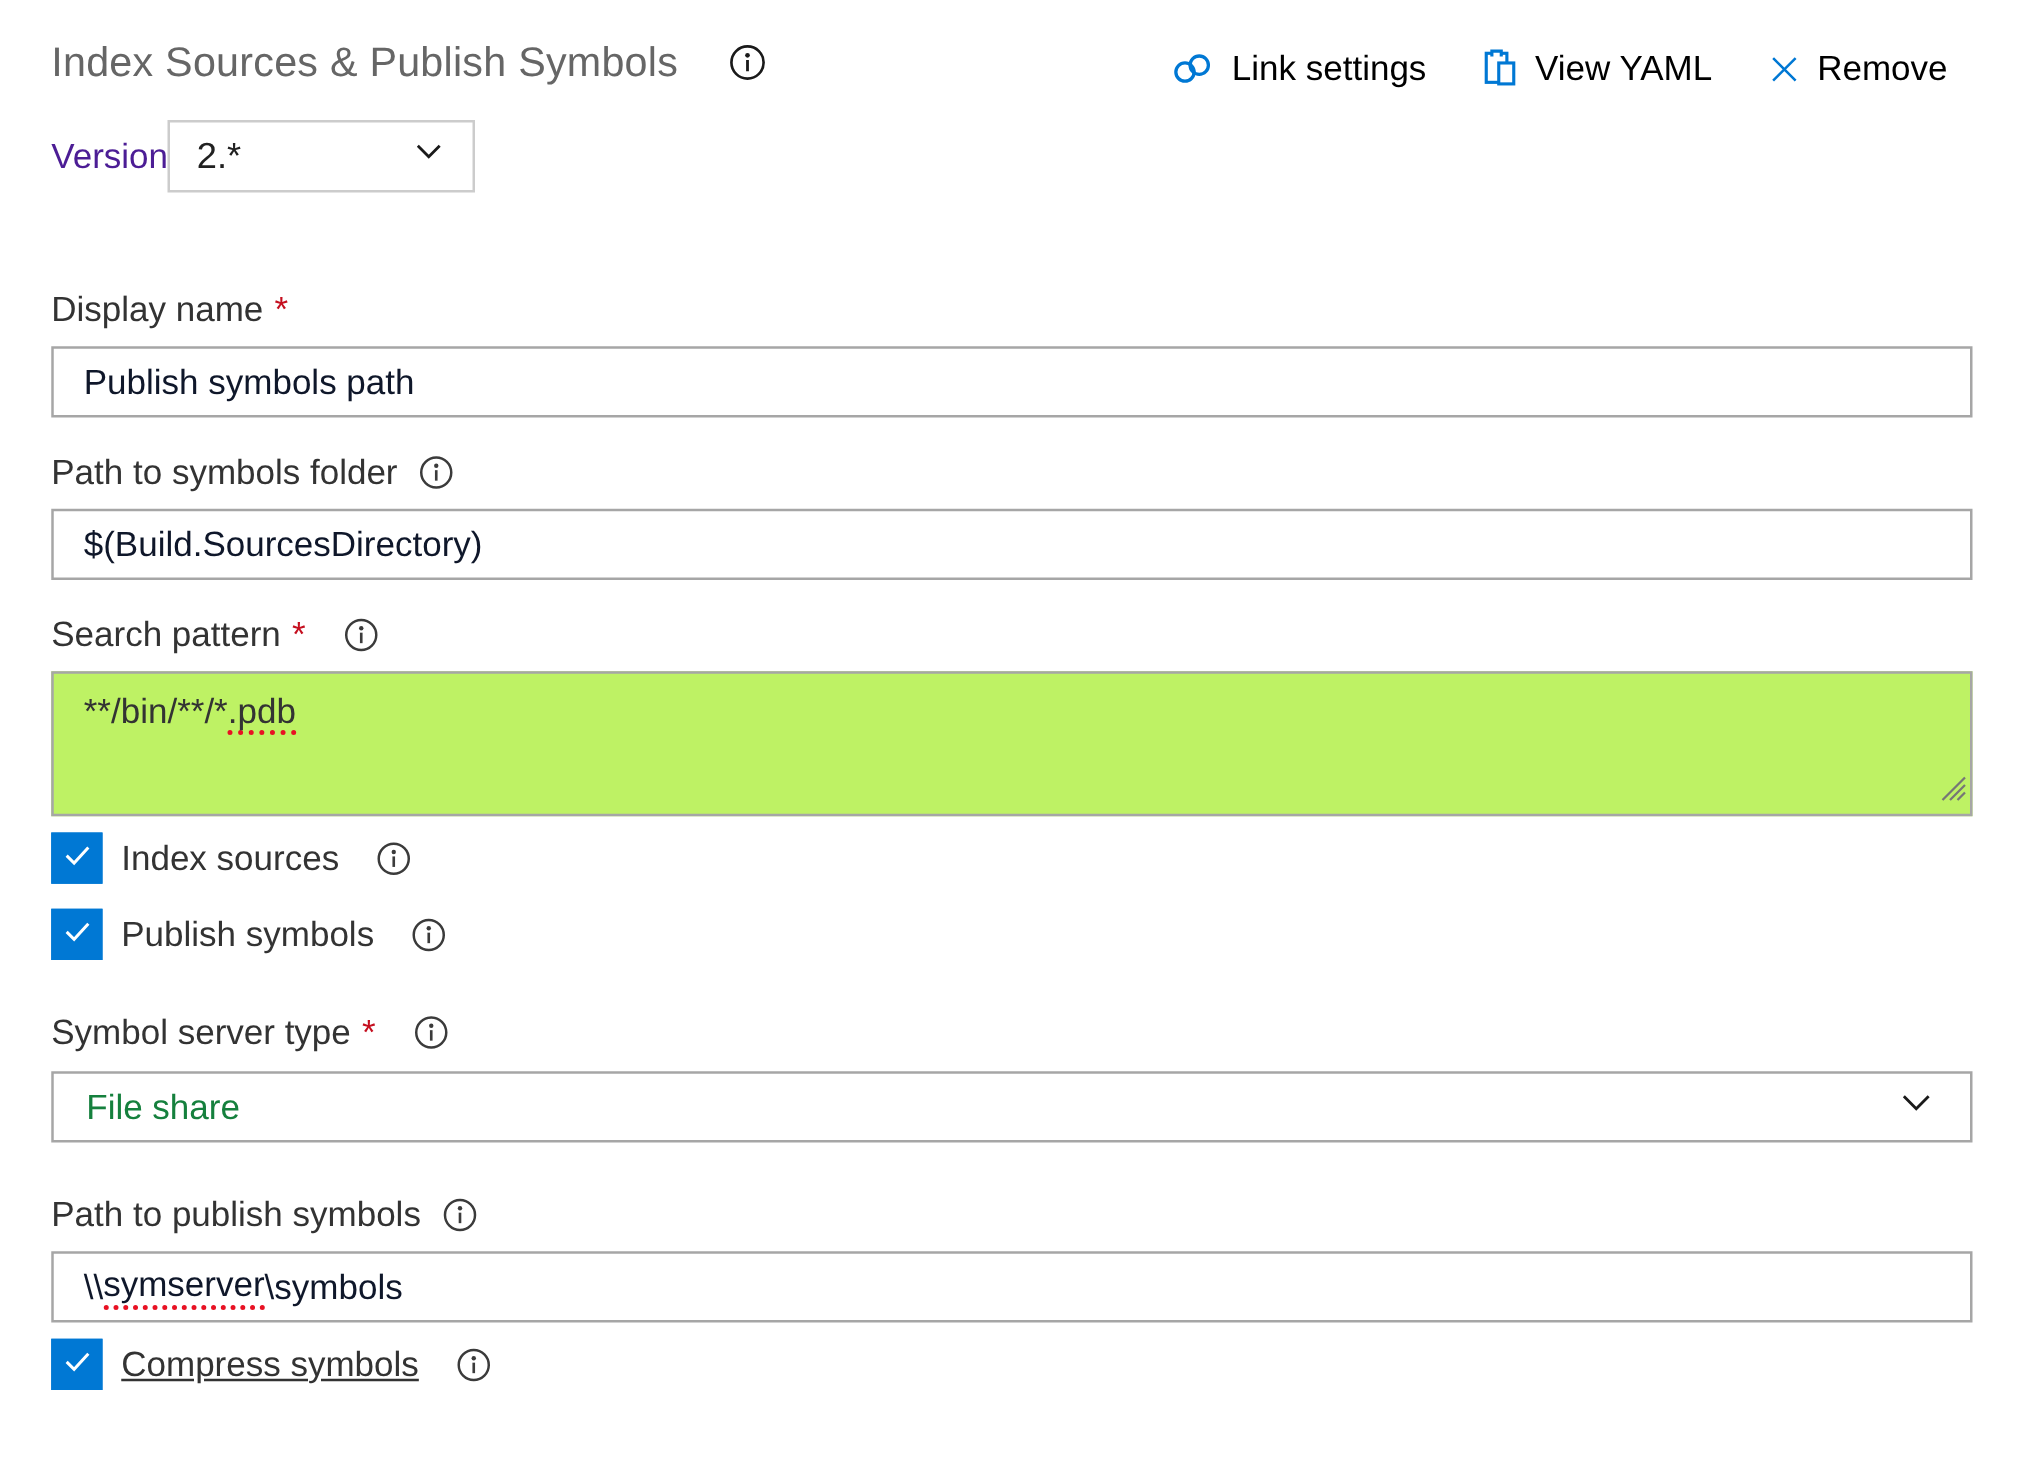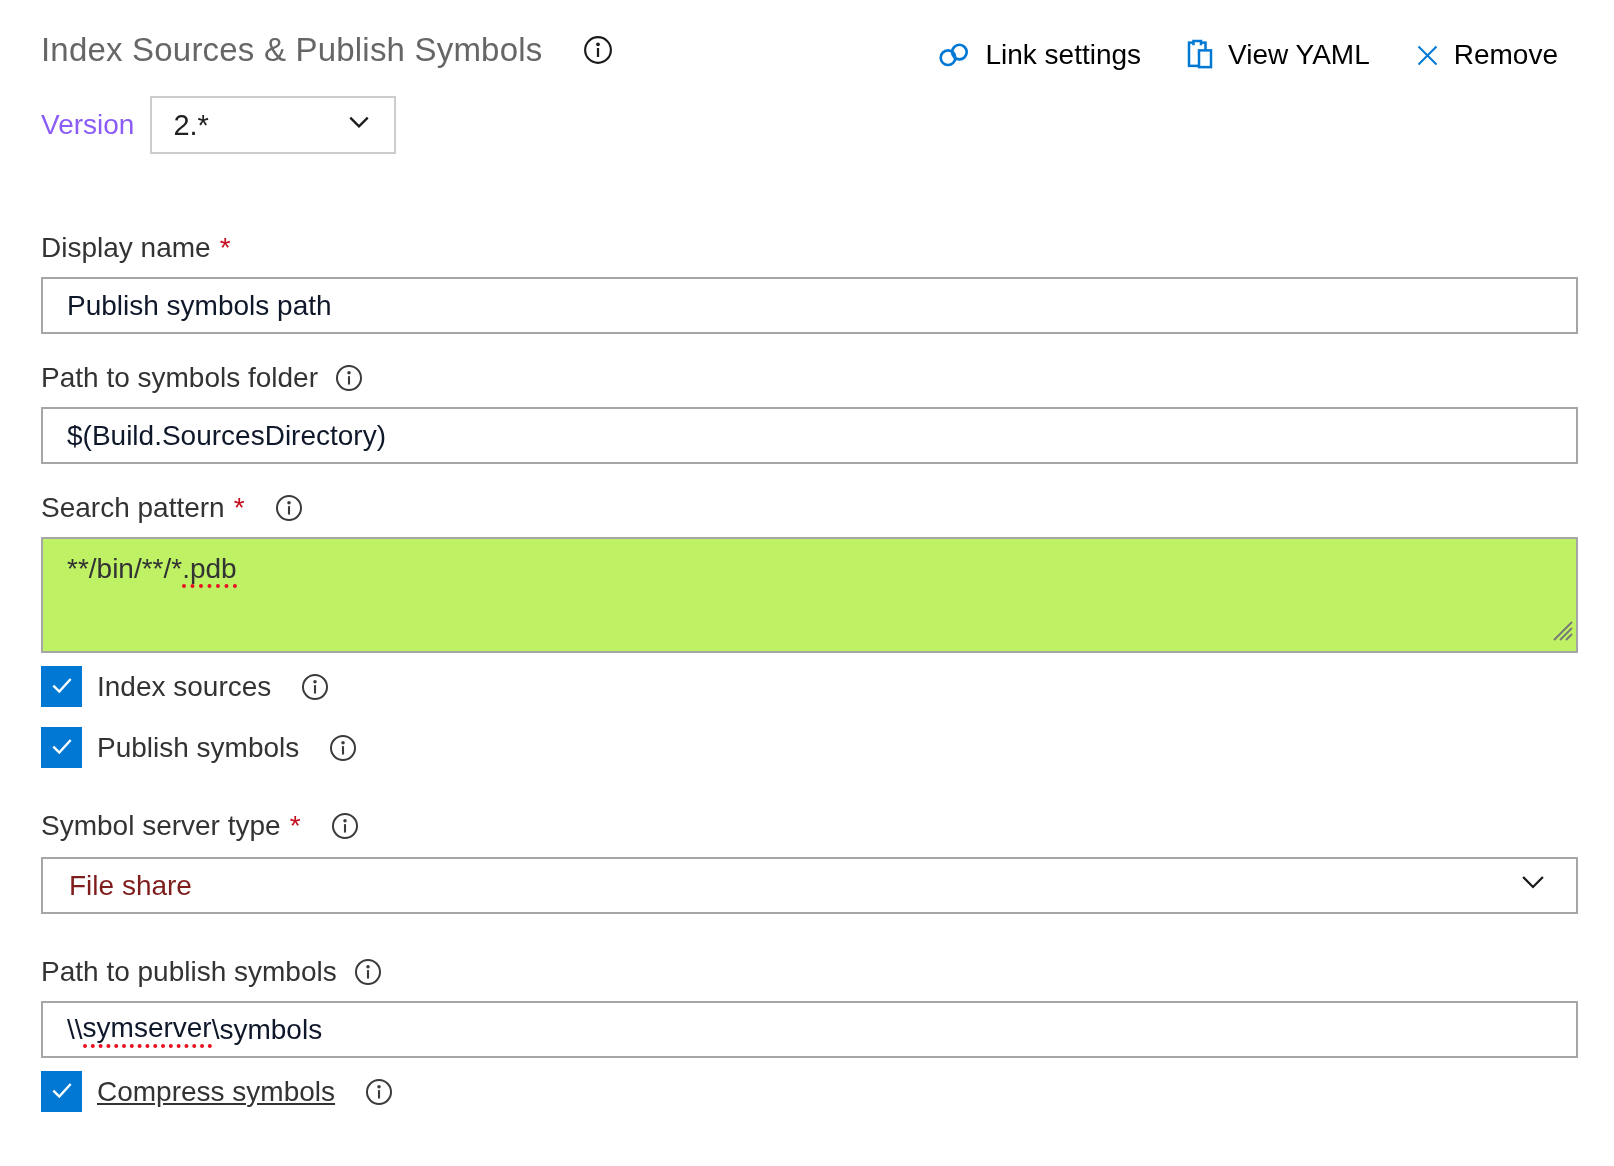--- a/index.html
+++ b/index.html
@@ -21,21 +21,21 @@
   .actions { display: flex; gap: 44px; margin-top: 8px; margin-right: 20px; }
   .action {
     display: flex; align-items: center; gap: 13px;
     color: #000000; font-size: 28px; cursor: pointer; text-decoration: none;
     white-space: nowrap;
   }
   .action svg { display: block; }
 
   
   .version-row { display: flex; align-items: center; margin-top: 24px; margin-bottom: 80px; }
-  .version-label { font-size: 28px; color: #8b5cf6; margin-right: 16px; }
+  .version-label { font-size: 28px; color: #4c1d95; margin-right: 0; }
   .version-select {
     width: 246px; height: 58px; border: 2px solid #cccccc; background: #fff;
     display: flex; align-items: center; justify-content: space-between;
     padding: 0 20px 0 21px; font-size: 29px; cursor: pointer; color: #212121;
   }
 
   
   .field-label {
     display: flex; align-items: flex-start;
     font-size: 28px; color: #333; margin-bottom: 15px; line-height: 1;
@@ -73,21 +73,21 @@
     display: flex; align-items: center; justify-content: center; cursor: pointer;
     flex: none;
   }
   .check-label { margin-left: 15px; font-size: 28px; color: #333; }
   .check-row .info { margin-left: 30px; }
 
   
   .select-box {
     width: 100%; height: 57px; border: 2px solid #a6a6a6; background: #fff;
     display: flex; align-items: center; justify-content: space-between;
-    padding: 0 26px; font-size: 28px; color: #7f1d1d; cursor: pointer;
+    padding: 0 26px; font-size: 28px; color: #15803d; cursor: pointer;
   }
   .select-box { margin-bottom: 44px; }
 
   .section-label-row { margin-bottom: 17px; }
 </style>
 </head>
 <body>
 
 <div class="page">
 

